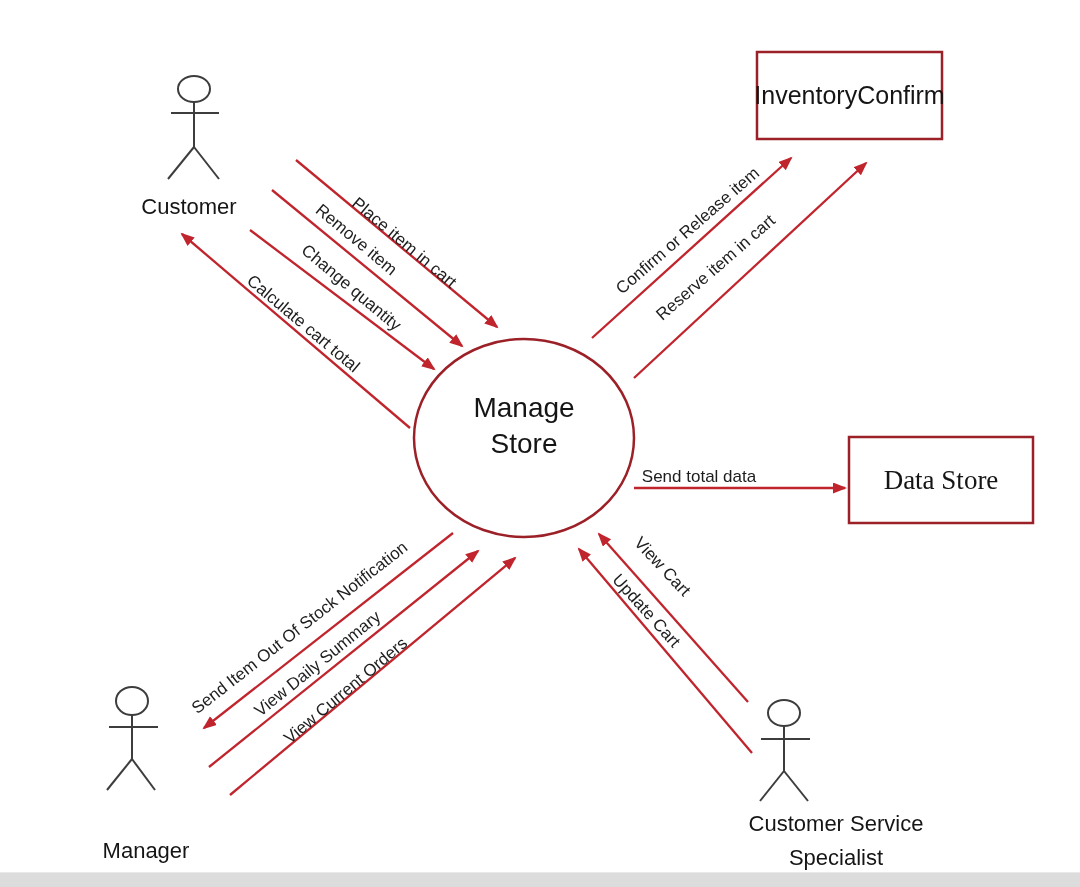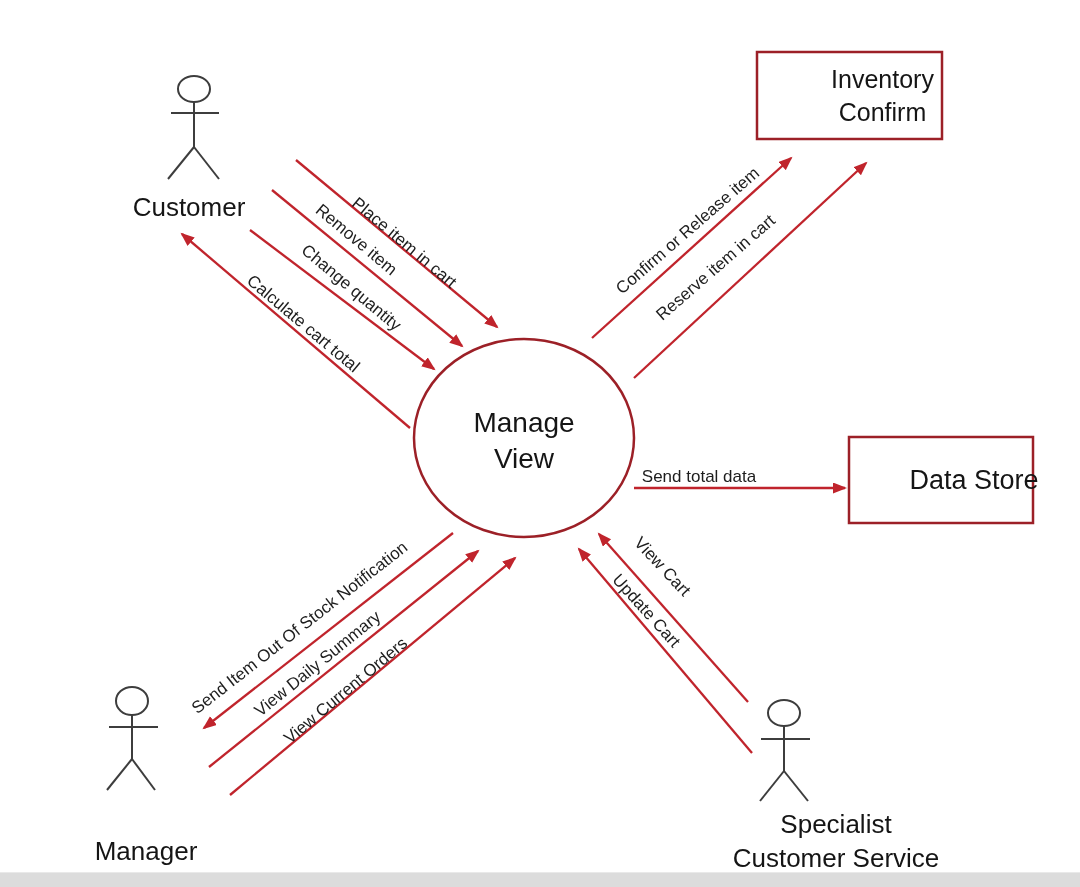--- a/index.html
+++ b/index.html
@@ -7,28 +7,28 @@
     position:relative;
     width:1080px;height:887px;
     background:#ffffff;
     overflow:hidden;
     font-family:"Liberation Sans", sans-serif;
     color:#1c1c1c;
   }
   .canvas svg{position:absolute;left:0;top:0;}
   .label{position:absolute;white-space:nowrap;}
   .node-label{
-    font-size:26px;color:#151515;text-align:center;
+    font-size:22px;color:#151515;text-align:center;
     transform:translate(-50%,-50%);
   }
   .two-line{line-height:34px;}
   .box-label{
-    position:absolute;display:flex;flex-direction:column;
+    position:absolute;display:flex;flex-direction:row;
     align-items:center;justify-content:center;
-    font-size:25px;color:#151515;line-height:33px;text-align:center;padding-left:33px;
+    font-size:25px;color:#151515;line-height:33px;text-align:center;
   }
   .process-label{
     position:absolute;display:flex;flex-direction:column;
     align-items:center;justify-content:center;
     font-size:28px;color:#151515;line-height:36px;text-align:center;
   }
   .flow-label{
     font-size:17px;color:#1d1d1d;
     transform-origin:center center;
   }
@@ -87,38 +87,38 @@
       <line x1="634" y1="378" x2="866" y2="163" marker-end="url(#ah)"></line>
       <line x1="634" y1="488" x2="845" y2="488" marker-end="url(#ah)"></line>
       <line x1="748" y1="702" x2="599" y2="534" marker-end="url(#ah)"></line>
       <line x1="752" y1="753" x2="579" y2="549" marker-end="url(#ah)"></line>
       <line x1="453" y1="533" x2="204" y2="728" marker-end="url(#ah)"></line>
       <line x1="209" y1="767" x2="478" y2="551" marker-end="url(#ah)"></line>
       <line x1="230" y1="795" x2="515" y2="558" marker-end="url(#ah)"></line>
     </g>
   </svg>
 
-  <div class="process-label" style="left:414px;top:342px;width:220px;height:198px;">
+  <div class="process-label" style="left:414px;top:327px;width:220px;height:198px;">
     <span>Manage</span>
-    <span>View</span>
+    <span>Store</span>
   </div>
 
   <div class="box-label" style="left:757px;top:52px;width:185px;height:87px;">
     <span>Inventory</span>
     <span>Confirm</span>
   </div>
-  <div class="box-label" style="left:849px;top:437px;width:184px;height:86px;font-size:27px;">
+  <div class="box-label" style="left:849px;top:437px;width:184px;height:86px;font-size:27px;font-family:Liberation Serif, serif;">
     <span>Data Store</span>
   </div>
 
   <div class="label node-label" style="left:189px;top:207px;">Customer</div>
   <div class="label node-label" style="left:146px;top:851px;">Manager</div>
   <div class="label node-label two-line" style="left:836px;top:841px;">
+    <div>Customer Service</div>
     <div>Specialist</div>
-    <div>Customer Service</div>
   </div>
 
   <div class="label flow-label" style="left:404px;top:243px;transform:translate(-50%,-50%) rotate(40deg);">Place item in cart</div>
   <div class="label flow-label" style="left:356px;top:240px;transform:translate(-50%,-50%) rotate(40deg);">Remove item</div>
   <div class="label flow-label" style="left:351px;top:288px;transform:translate(-50%,-50%) rotate(40deg);">Change quantity</div>
   <div class="label flow-label" style="left:303px;top:324px;transform:translate(-50%,-50%) rotate(40deg);">Calculate cart total</div>
   <div class="label flow-label" style="left:688px;top:231px;transform:translate(-50%,-50%) rotate(-41deg);">Confirm or Release item</div>
   <div class="label flow-label" style="left:716px;top:268px;transform:translate(-50%,-50%) rotate(-41deg);">Reserve item in cart</div>
   <div class="label flow-label" style="left:699px;top:477px;transform:translate(-50%,-50%);">Send total data</div>
   <div class="label flow-label" style="left:662px;top:567px;transform:translate(-50%,-50%) rotate(47deg);">View Cart</div>

